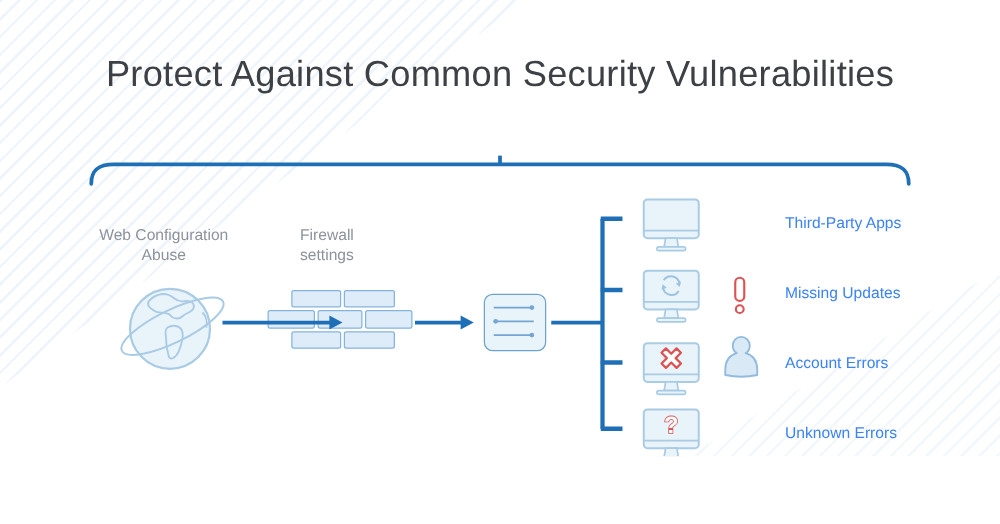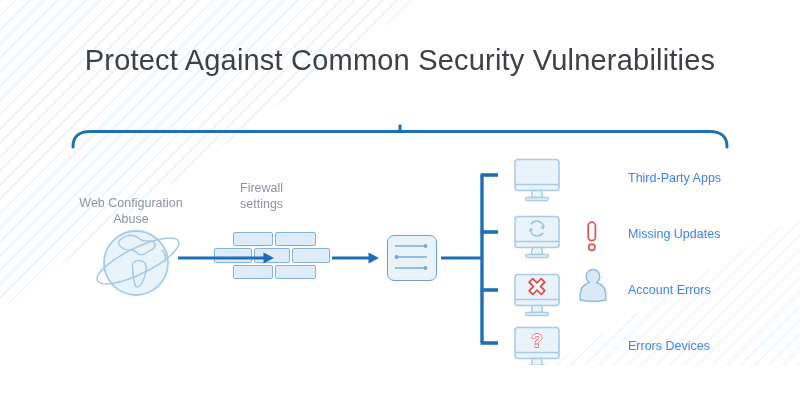--- a/index.html
+++ b/index.html
@@ -24,21 +24,21 @@
     font-size:29px;letter-spacing:.2px;color:#3d4045;font-weight:400;
   }
   .net-label{
     position:absolute;left:0;right:0;top:104px;text-align:center;
     font-size:12.5px;color:#8d939b;
   }
   .abs{position:absolute;}
   .node-label{
     position:absolute;font-size:12.5px;line-height:16px;color:#8d939b;
   }
-  .node-label.center{text-align:center;margin-top:15px;}
+  .node-label.center{text-align:center;}
   .brick{
     position:absolute;background:#ddecf8;border:1.4px solid #85b3dc;border-radius:2px;
     box-sizing:border-box;
   }
   .switch-box{
     position:absolute;left:387px;top:235px;width:50px;height:46px;
     background:#e9f3fa;border:1.6px solid #6ea2cf;border-radius:7px;box-sizing:border-box;
   }
   .ep-label{
     position:absolute;left:628px;font-size:12.5px;color:#3b82f6;white-space:nowrap;
@@ -143,21 +143,21 @@
     <circle cx="7.8" cy="26.3" r="3.1" fill="none" stroke="#dd5353" stroke-width="1.7"></circle>
   </svg>
 
   <svg class="abs" style="left:577px;top:267px;" width="32" height="37" viewBox="0 0 32 37">
     <path d="M16,2.5 a6.8,6.8 0 0 1 6.8,6.8 c0,2.7 -1.3,5 -3.2,6.2 c5.6,1.6 9.2,6 9.2,13.2 l0,4.3 a60,60 0 0 1 -25.6,0 l0,-4.3 c0,-7.2 3.6,-11.6 9.2,-13.2 c-1.9,-1.2 -3.2,-3.5 -3.2,-6.2 a6.8,6.8 0 0 1 6.8,-6.8 z" fill="#d9e9f6" stroke="#92bbdd" stroke-width="1.5" stroke-linejoin="round"></path>
   </svg>
 
   <div class="ep-label" style="top:171px;">Third-Party Apps</div>
   <div class="ep-label" style="top:227px;">Missing Updates</div>
   <div class="ep-label" style="top:283px;">Account Errors</div>
-  <div class="ep-label" style="top:339px;">Errors Devices</div>
+  <div class="ep-label" style="top:339px;">Unknown Errors</div>
 
   <svg class="abs" style="left:0;top:0;" width="800" height="419" viewBox="0 0 800 419">
     <g stroke="#1f6fb6" stroke-width="3" fill="none">
       <line x1="178" y1="258" x2="265" y2="258"></line>
       <line x1="332" y1="258" x2="370" y2="258"></line>
       <line x1="441" y1="258" x2="481" y2="258"></line>
       <line x1="482" y1="175" x2="482" y2="343" stroke-width="3.4"></line>
     </g>
     <g stroke="#1f6fb6" stroke-width="3.6" fill="none">
       <line x1="480.6" y1="175" x2="498" y2="175"></line>

